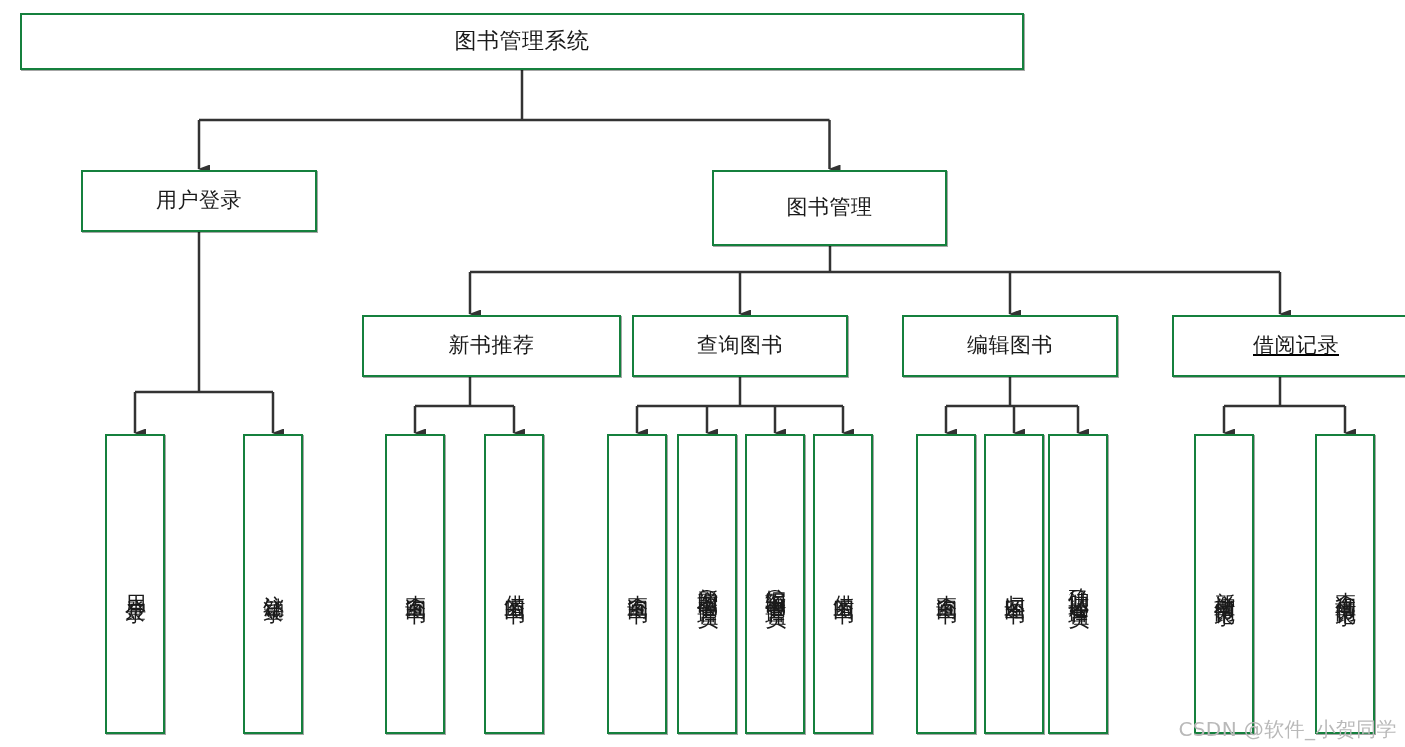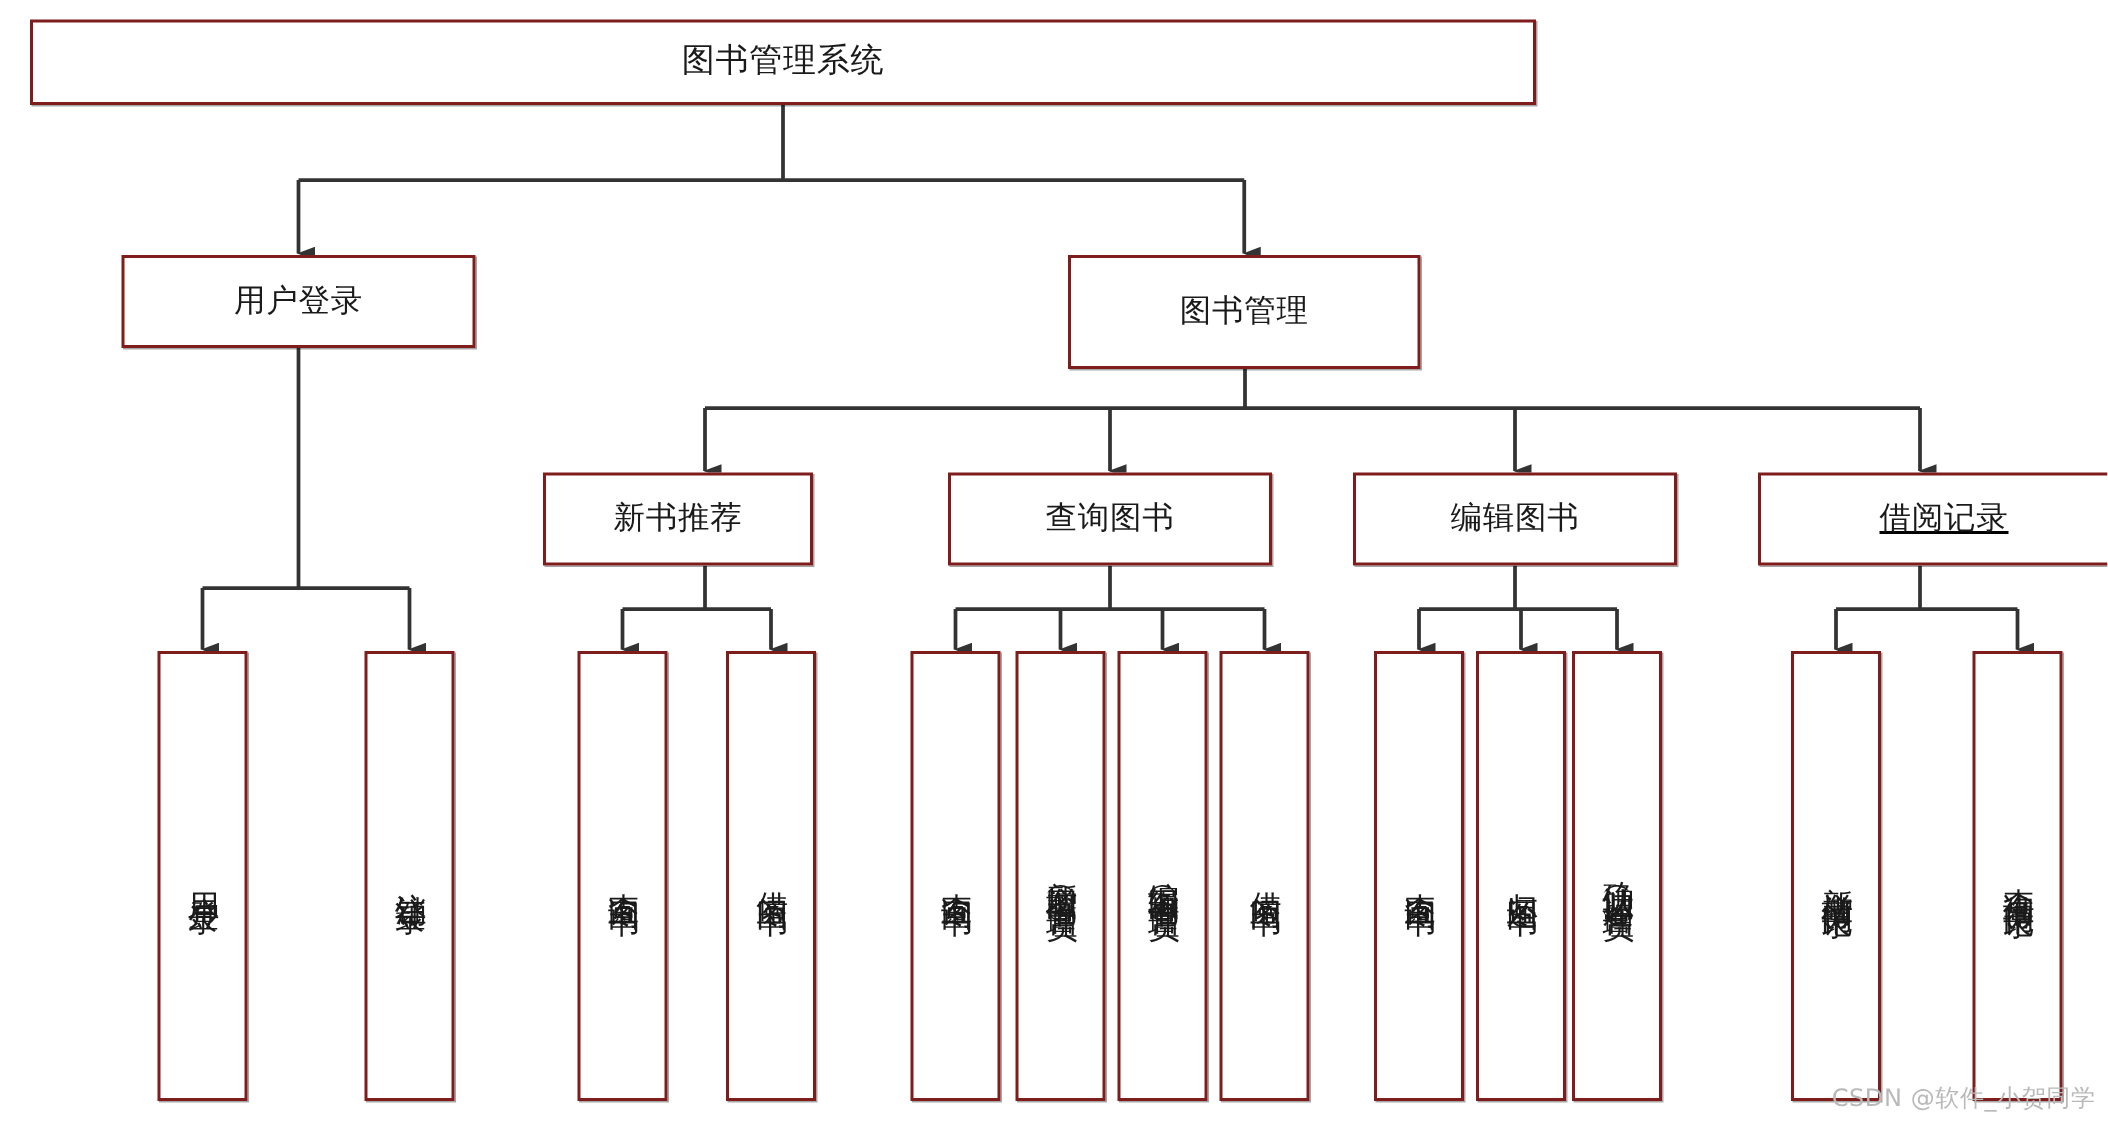--- a/index.html
+++ b/index.html
@@ -22,21 +22,21 @@
     position: absolute;
     left: 0;
     top: 0;
     width: 1405px;
     height: 747px;
   }
   .node-box {
     position: absolute;
     box-sizing: border-box;
     background: #ffffff;
-    border: 2px solid #7f1d1d;
+    border: 2px solid #15803d;
     box-shadow: 1px 1px 0 rgba(0,0,0,0.35);
     display: flex;
     align-items: center;
     justify-content: center;
   }
   .node-label {
     color: #1a1a1a;
     text-align: center;
     line-height: 1.22;
     white-space: pre;
@@ -51,21 +51,21 @@
     text-orientation: upright;
     letter-spacing: 3px;
   }
   .node-box.root .node-label {
     font-size: 22px;
   }
   #watermark {
     position: absolute;
     right: 8px;
     bottom: 4px;
-    font-size: 16px;
+    font-size: 20px;
     color: #b9b9b9;
     letter-spacing: 0.4px;
     white-space: nowrap;
     pointer-events: none;
   }
 </style>
 </head>
 <body>
 
 <div id="canvas">
@@ -116,21 +116,21 @@
   <div id="node-layer">
       <div class="node-box horizontal root" style="left: 20px; top: 13px; width: 1004px; height: 57px;">
         <div class="node-label">图书管理系统</div>
       </div>
       <div class="node-box horizontal" style="left: 81px; top: 170px; width: 236px; height: 62px;">
         <div class="node-label">用户登录</div>
       </div>
       <div class="node-box horizontal" style="left: 712px; top: 170px; width: 235px; height: 76px;">
         <div class="node-label">图书管理</div>
       </div>
-      <div class="node-box horizontal" style="left: 362px; top: 315px; width: 180px; height: 62px;">
+      <div class="node-box horizontal" style="left: 362px; top: 315px; width: 259px; height: 62px;">
         <div class="node-label">新书推荐</div>
       </div>
       <div class="node-box horizontal" style="left: 632px; top: 315px; width: 216px; height: 62px;">
         <div class="node-label">查询图书</div>
       </div>
       <div class="node-box horizontal" style="left: 902px; top: 315px; width: 216px; height: 62px;">
         <div class="node-label">编辑图书</div>
       </div>
       <div class="node-box horizontal" style="left: 1172px; top: 315px; width: 248px; height: 62px; text-decoration: underline;">
         <div class="node-label">借阅记录</div>

